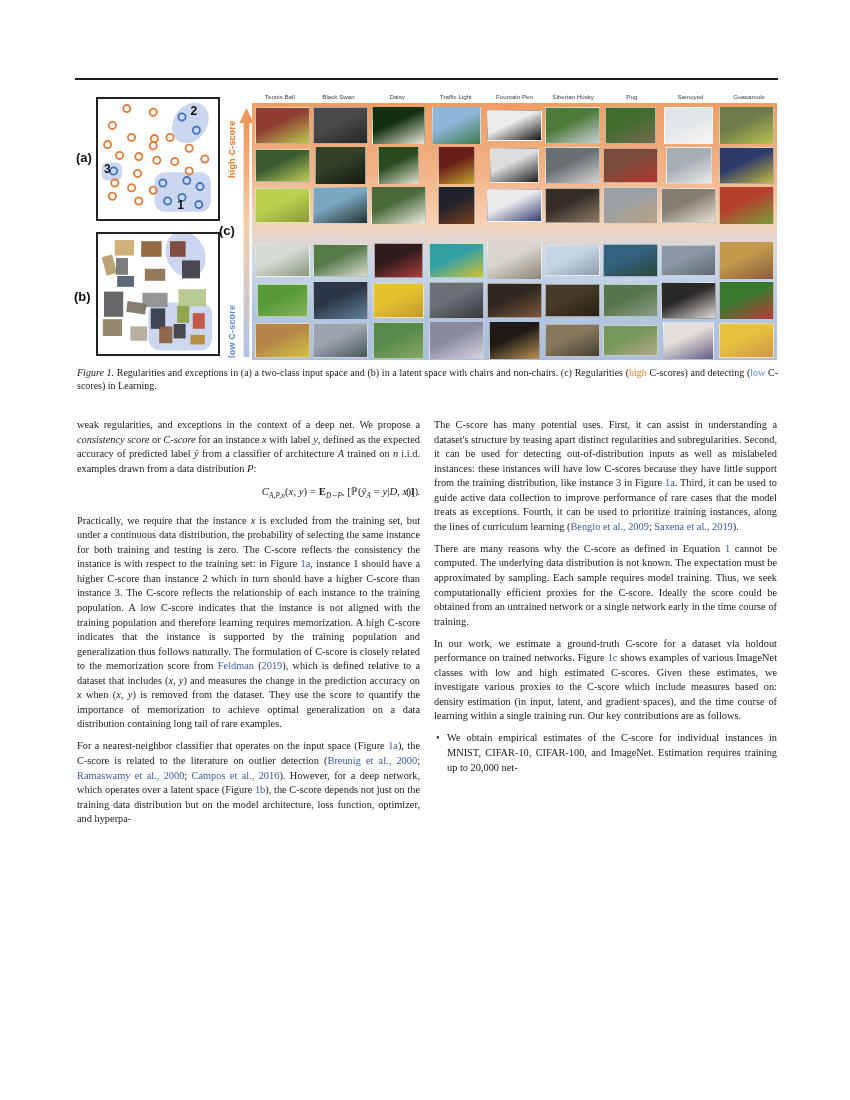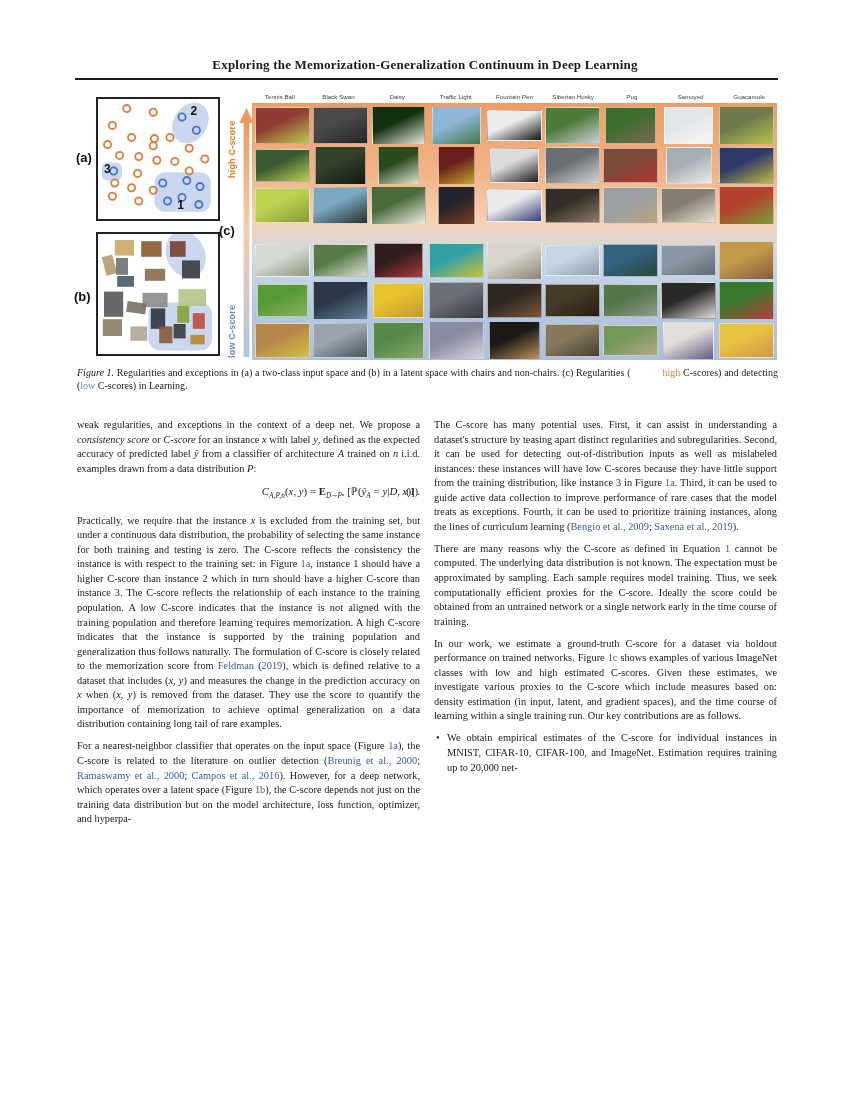--- a/index.html
+++ b/index.html
@@ -36,21 +36,21 @@
   .tile-grid{position:absolute;left:3px;width:519px;display:grid;grid-template-columns:repeat(9,1fr);
              grid-auto-rows:37px;gap:3px;}
   #grid-top{top:4px;}
   #grid-bottom{top:139px;}
   .cell{display:flex;align-items:center;justify-content:center;overflow:hidden;}
   .thumb{border:0.5px solid rgba(255,255,255,.55);}
 
   
   #caption{position:absolute;left:77px;top:366px;width:701px;font-size:10px;line-height:13.4px;text-align:justify;}
   #caption .it{font-style:italic;}
-  .hi{color:#e87e2b;padding-left:32px;} .lo{color:#5b8fd4;}
+  .hi{color:#e87e2b;} .lo{color:#5b8fd4;}
 
   
   .col{position:absolute;top:418px;width:343px;font-size:10.35px;line-height:14.55px;text-align:justify;}
   #col-left{left:77px;} #col-right{left:434px;}
   .col p{margin:0 0 7.5px 0;}
   .it{font-style:italic;}
   .cite{color:#3a5ba0;} .rf{color:#3a5ba0;}
   .bb{font-weight:bold;}
   .sb{font-size:7.2px;font-style:italic;vertical-align:-2.5px;letter-spacing:.2px;}
 
@@ -60,21 +60,20 @@
 
   
   .bullet{position:relative;padding-left:13px;margin:0 0 7.5px 0;}
   .bullet .bmark{position:absolute;left:2px;top:0;}
 </style>
 </head>
 <body>
 
 <div id="page">
 
-  <div class="hdr-title">Exploring the Memorization-Generalization Continuum in Deep Learning</div>
   <div class="hdr-rule"></div>
 
   <div class="panel" id="panel-a">
     <svg id="scatter-svg" viewBox="0 0 100 100" width="100%" height="100%" preserveAspectRatio="none">
         <ellipse cx="77" cy="20" rx="14" ry="18" transform="rotate(32 77 20)" fill="#cbd7ee"></ellipse>
         <rect x="3" y="53" width="17" height="15" rx="5" fill="#cbd7ee"></rect>
         <rect x="47" y="61" width="47" height="33" rx="9" fill="#cbd7ee"></rect>
         <circle cx="24" cy="8" r="3" fill="none" stroke="#e07b39" stroke-width="1.5"></circle>
         <circle cx="46" cy="11" r="3" fill="none" stroke="#e07b39" stroke-width="1.5"></circle>
         <circle cx="12" cy="22" r="3" fill="none" stroke="#e07b39" stroke-width="1.5"></circle>

